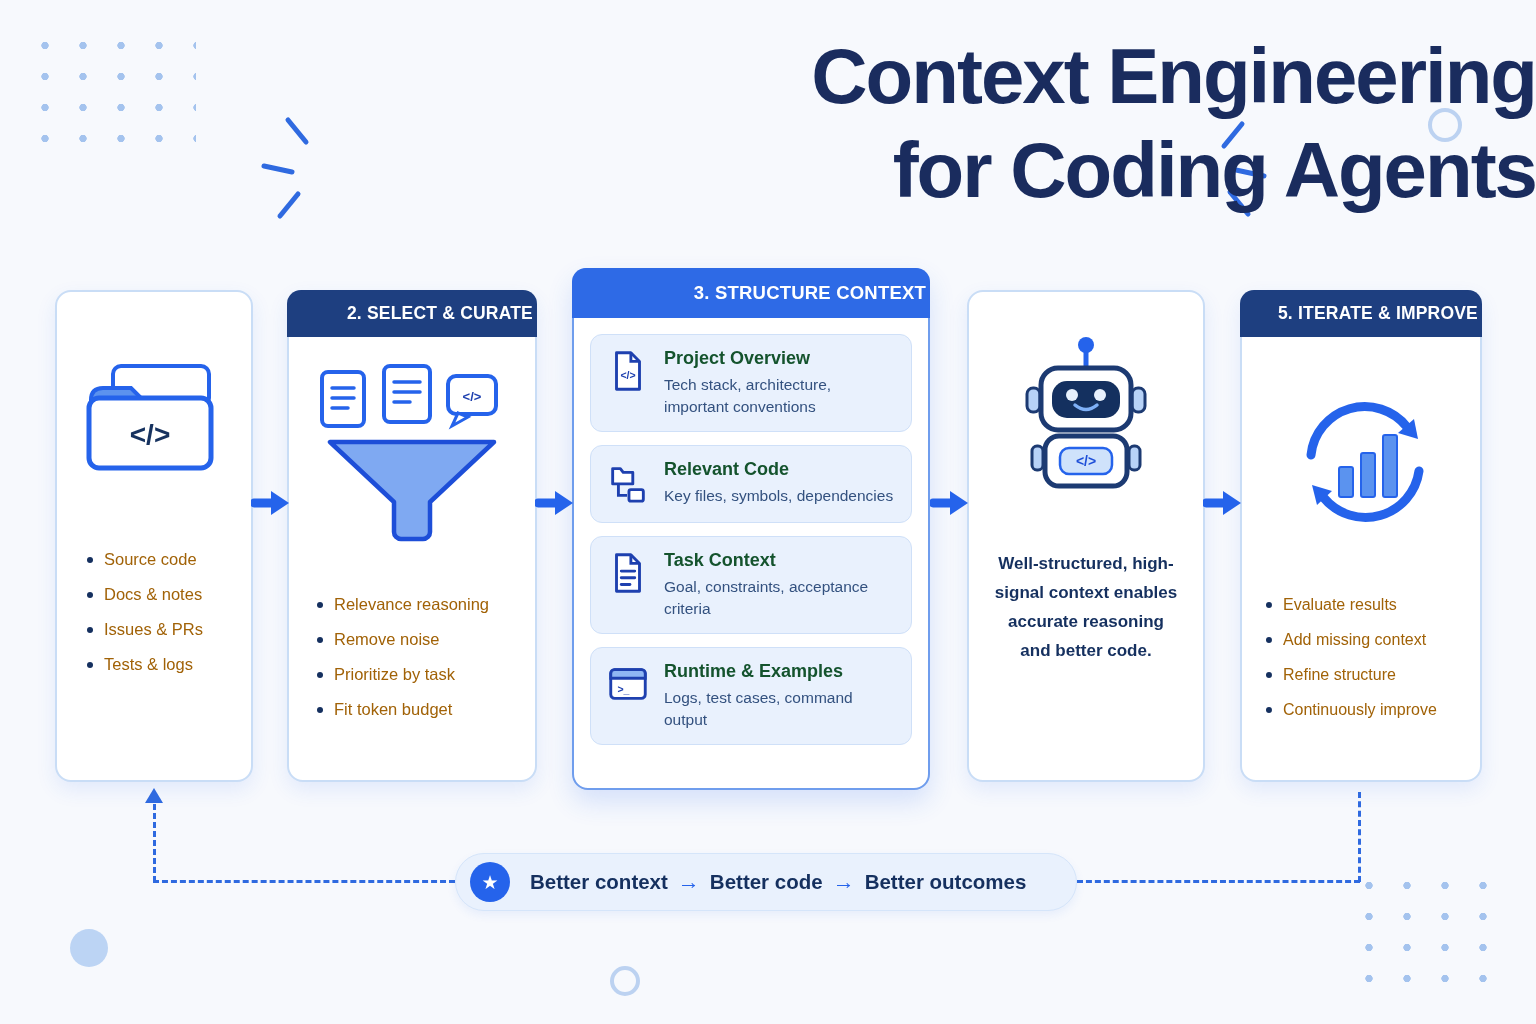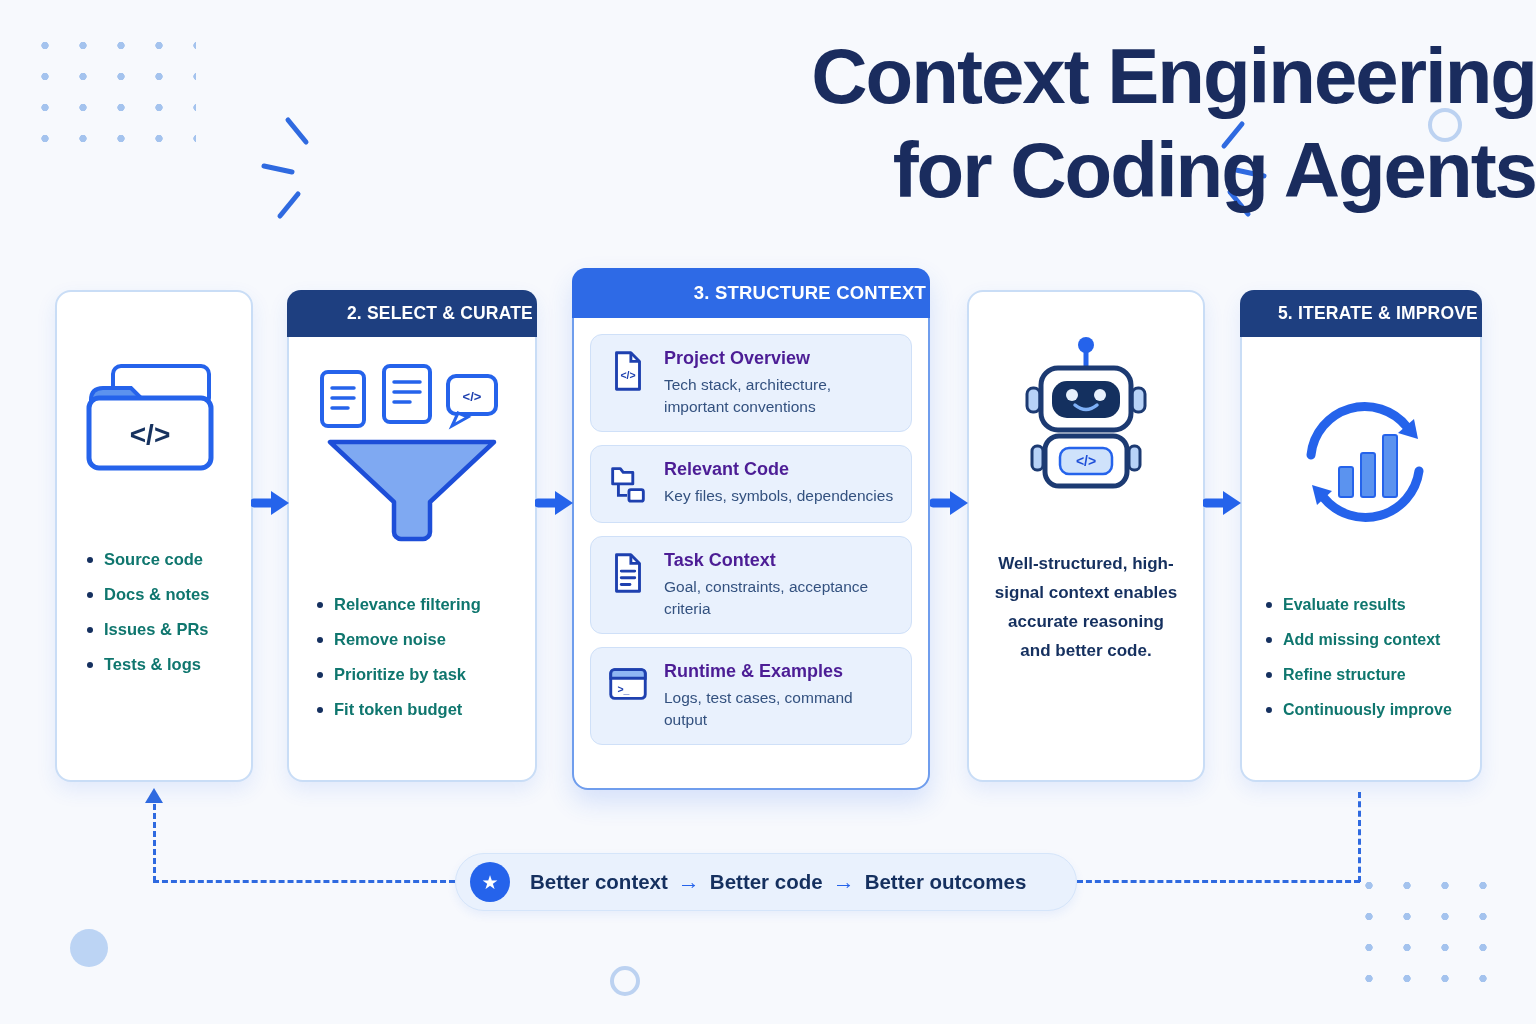--- a/index.html
+++ b/index.html
@@ -25,33 +25,33 @@
   #card-select{left:287px;top:290px;width:250px;height:492px}
   #card-structure{left:572px;top:268px;width:358px;height:522px;border-color:#6f9ded;
                   box-shadow:0 12px 26px rgba(37,99,235,.16)}
   #card-structure .card-header{background:#2e6ae6;font-size:18.5px;padding:14px 4px}
   #card-deliver{left:967px;top:290px;width:238px;height:492px}
   #card-iterate{left:1240px;top:290px;width:242px;height:492px}
 
   .icon-box{display:flex;align-items:center;justify-content:center;height:246px}
 
   .bullets{list-style:none;margin-top:4px;padding-left:30px}
-  .bullets li{position:relative;padding-left:17px;color:#0f766e;font-size:16.5px;font-weight:bold;
+  .bullets li{position:relative;padding-left:17px;color:#a16207;font-size:16.5px;font-weight:normal;
               line-height:35px;white-space:nowrap}
   .bullets li::before{content:"";position:absolute;left:0;top:14.5px;width:6px;height:6px;
                       border-radius:50%;background:#15305f}
   #card-select .bullets{padding-left:28px}
   #card-iterate .bullets{padding-left:24px}
   #card-iterate .bullets li{font-size:16px}
 
   #card-structure .body{padding:16px 16px 0}
   .subcard{display:flex;align-items:flex-start;gap:13px;background:#e9f1fd;border:1.5px solid #cfe0f8;
            border-radius:12px;padding:13px 14px;margin-bottom:13px}
   .subcard .ico{flex:0 0 46px}
-  .subcard .t{color:#4c1d95;font-weight:bold;font-size:18px;margin-bottom:5px}
+  .subcard .t{color:#14532d;font-weight:bold;font-size:18px;margin-bottom:5px}
   .subcard .d{color:#33517f;font-size:15.5px;line-height:1.42}
 
   .deliver-text{width:190px;margin:12px auto 0;text-align:center;color:#15305f;font-size:17px;
                 font-weight:bold;line-height:1.7}
 
   .flow-arrow{position:absolute;top:488px}
 
   
   .pill{position:absolute;left:455px;top:853px;width:622px;height:58px;background:#e9f1fd;
         border:1.5px solid #d5e5fa;border-radius:29px;display:flex;align-items:center;
@@ -135,21 +135,21 @@
       </g>
       <g>
         <rect x="146" y="12" width="48" height="38" rx="8" fill="#fff" stroke="#2563eb" stroke-width="4"></rect>
         <path d="M156 49 L150 62 L166 53 Z" fill="#fff" stroke="#2563eb" stroke-width="3"></path>
         <text x="170" y="37" font-size="13" font-weight="bold" fill="#1e40af" text-anchor="middle">&lt;/&gt;</text>
       </g>
       <path d="M28 78 H192 L128 138 V168 a7 7 0 0 1 -7 7 H99 a7 7 0 0 1 -7 -7 V138 Z" fill="#7fa9f2" stroke="#1d4ed8" stroke-width="4.5" stroke-linejoin="round"></path>
     </svg>
   </div>
   <ul class="bullets">
-    <li>Relevance filtering</li>
+    <li>Relevance reasoning</li>
     <li>Remove noise</li>
     <li>Prioritize by task</li>
     <li>Fit token budget</li>
   </ul>
 </div>
 
 <div class="card" id="card-structure">
   <div class="card-header">3. STRUCTURE CONTEXT</div>
   <div class="body">
 

